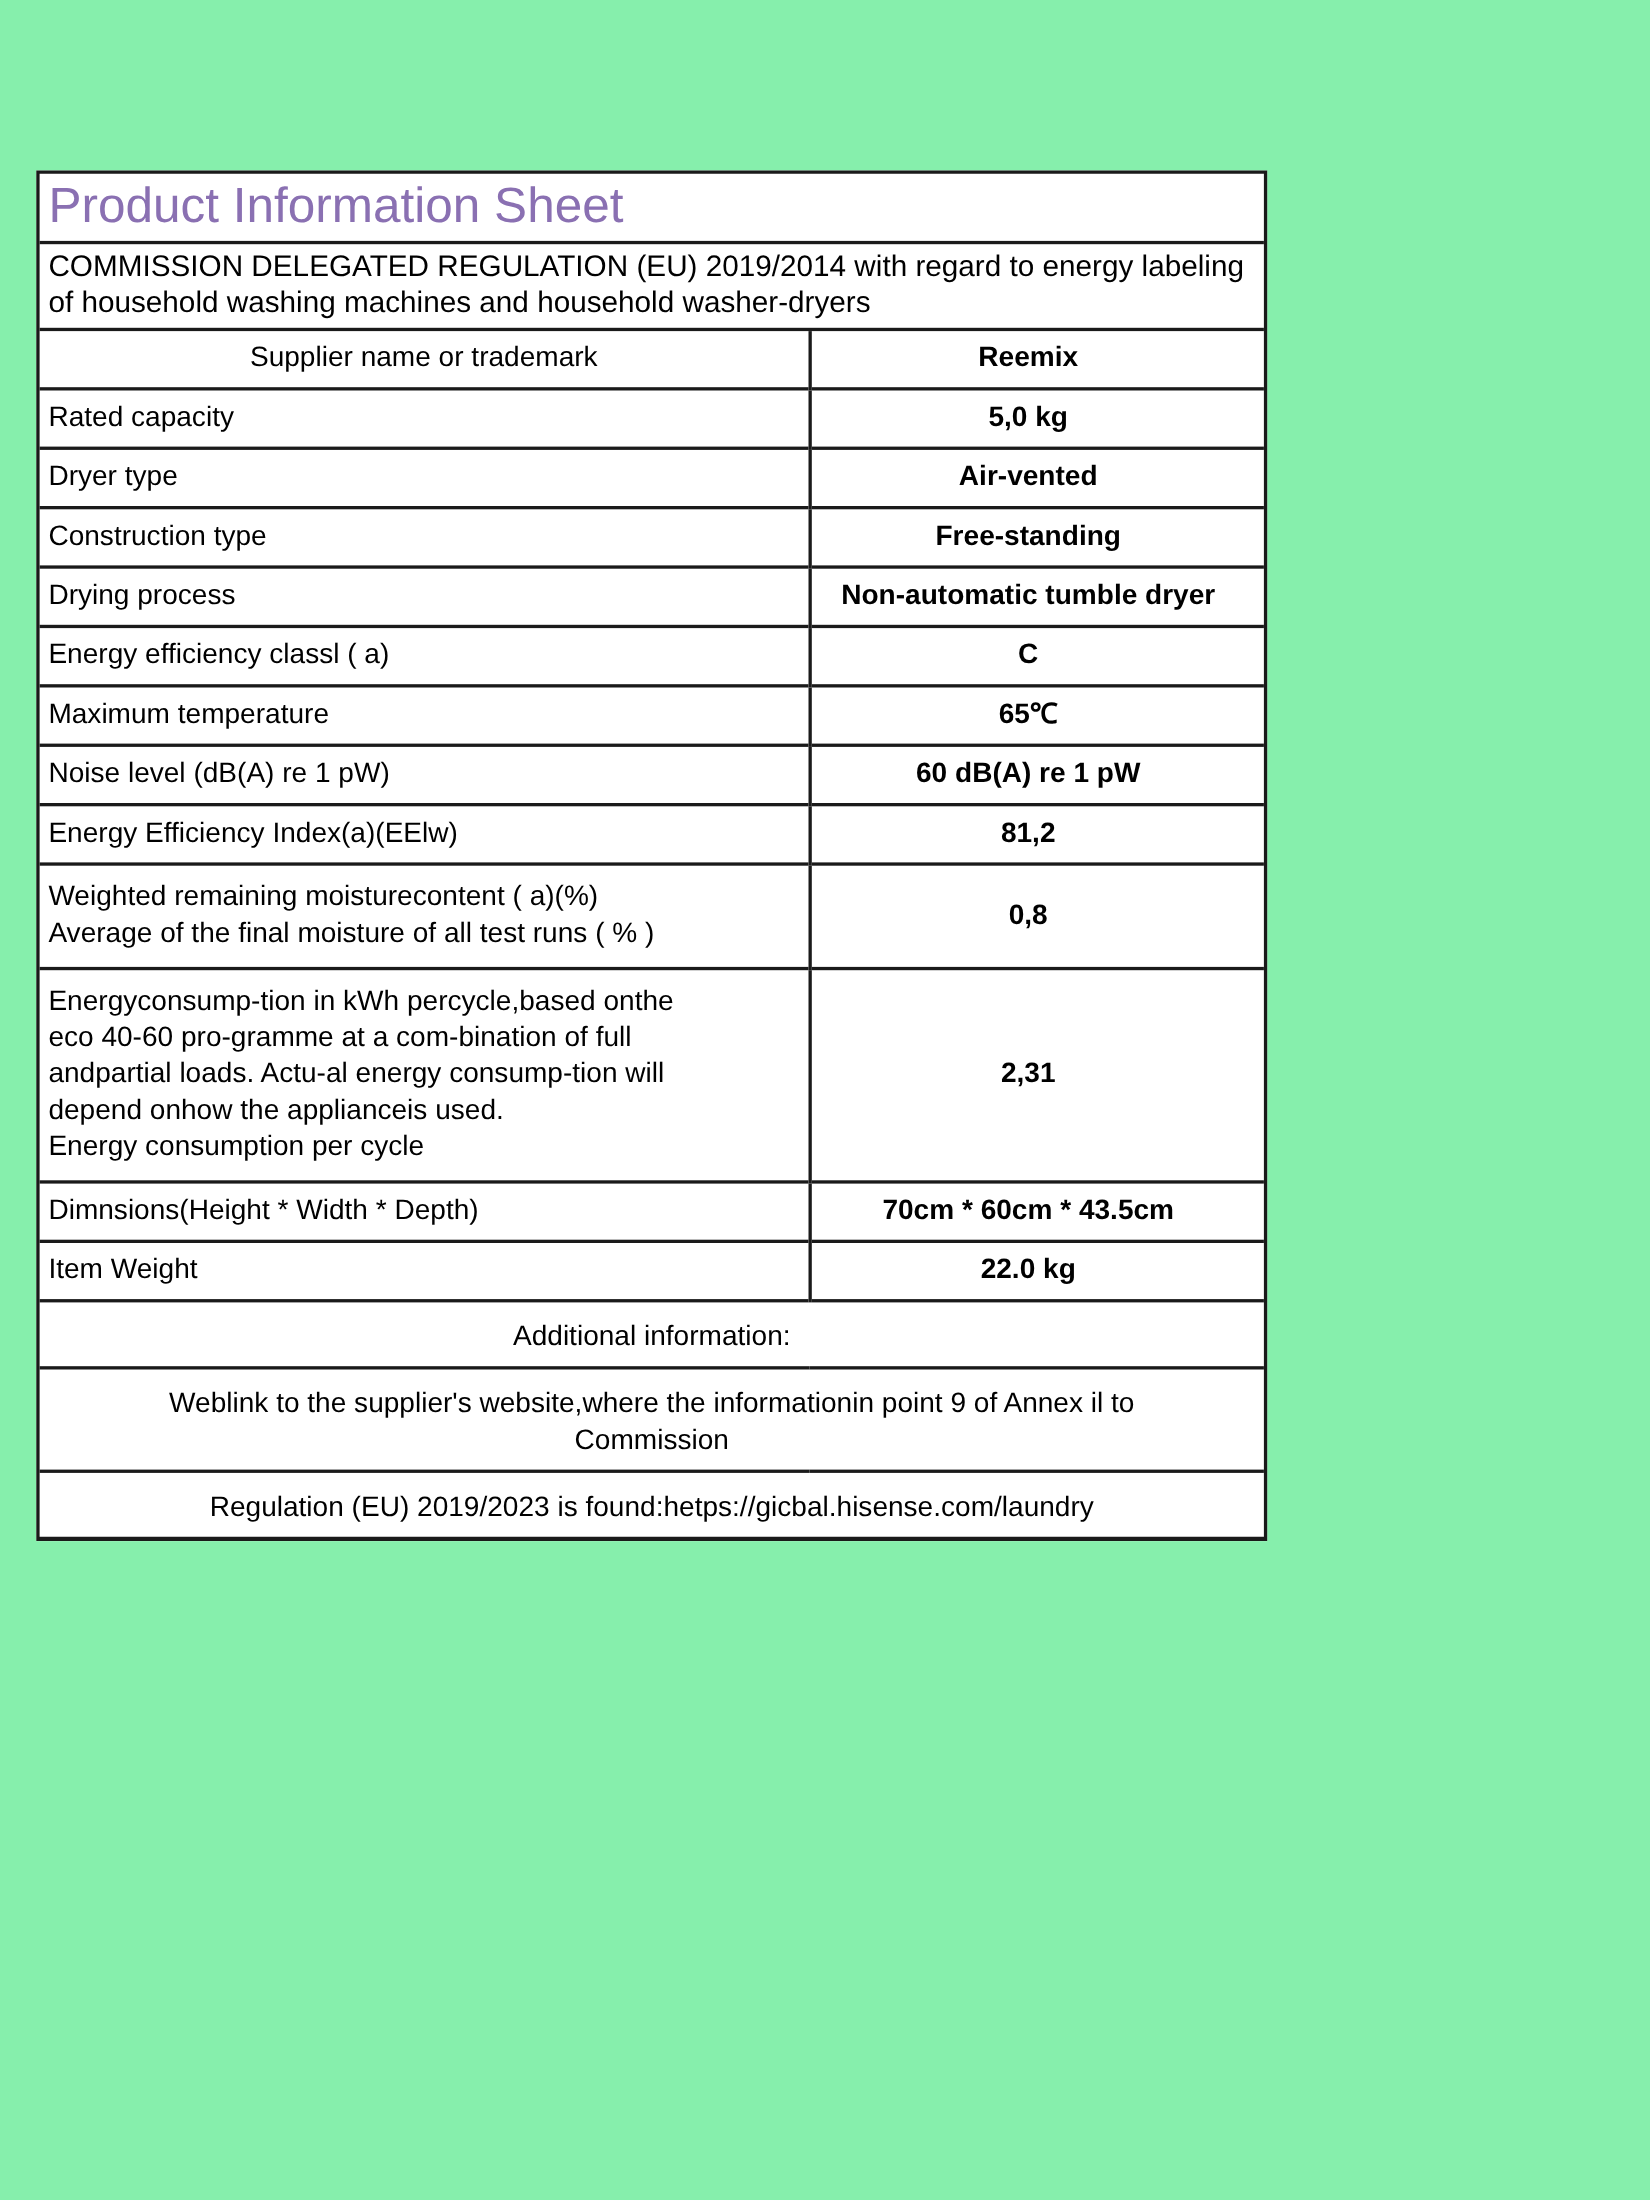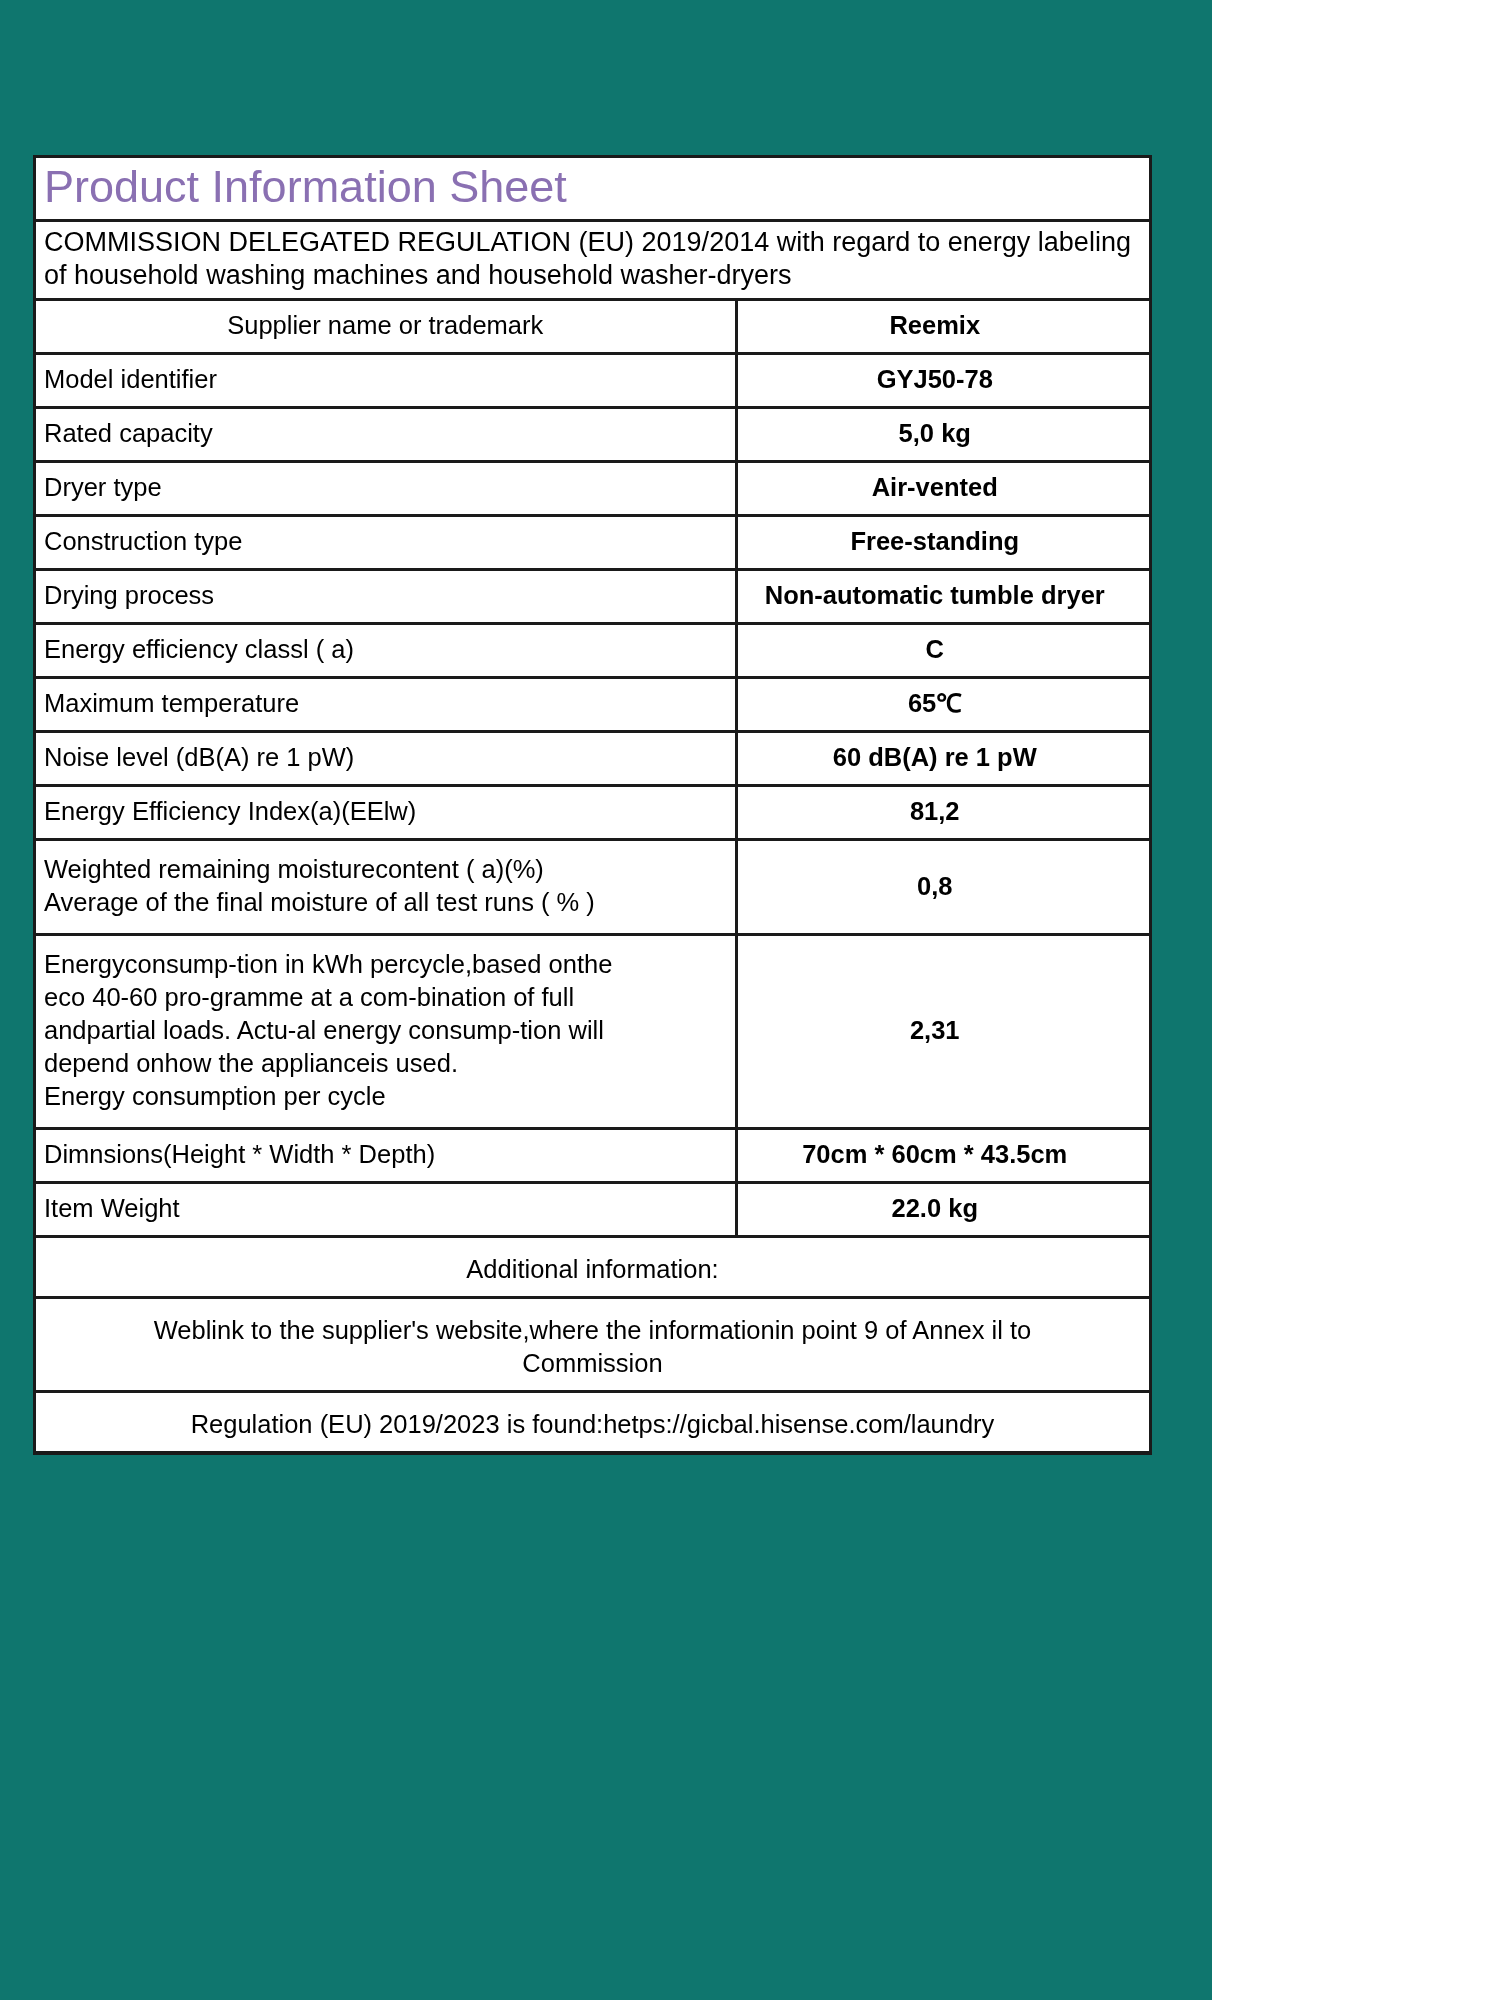--- a/index.html
+++ b/index.html
@@ -11,23 +11,23 @@
   body {
     width: 1500px;
     height: 2000px;
     font-family: "Liberation Sans", sans-serif;
     color: #000000;
     position: relative;
   }
   .page {
     position: absolute;
     left: 0; top: 0;
-    width: 1212px;
+    width: 1500px;
     height: 2000px;
-    background: #0f766e;
+    background: #86efac;
   }
   .sheet {
     position: absolute;
     left: 33px;
     top: 155px;
     width: 1119px;
     border: 3px solid #1a1a1a;
     border-bottom-width: 4px;
     background: #ffffff;
   }
@@ -112,24 +112,20 @@
       <colgroup>
         <col class="c-label">
         <col class="c-value">
       </colgroup>
       <tbody>
         <tr>
           <td class="label">Supplier name or trademark</td>
           <td class="value">Reemix</td>
         </tr>
         <tr>
-          <td class="label">Model identifier</td>
-          <td class="value">GYJ50-78</td>
-        </tr>
-        <tr>
           <td class="label">Rated capacity</td>
           <td class="value">5,0 kg</td>
         </tr>
         <tr>
           <td class="label">Dryer type</td>
           <td class="value">Air-vented</td>
         </tr>
         <tr>
           <td class="label">Construction type</td>
           <td class="value">Free-standing</td>

